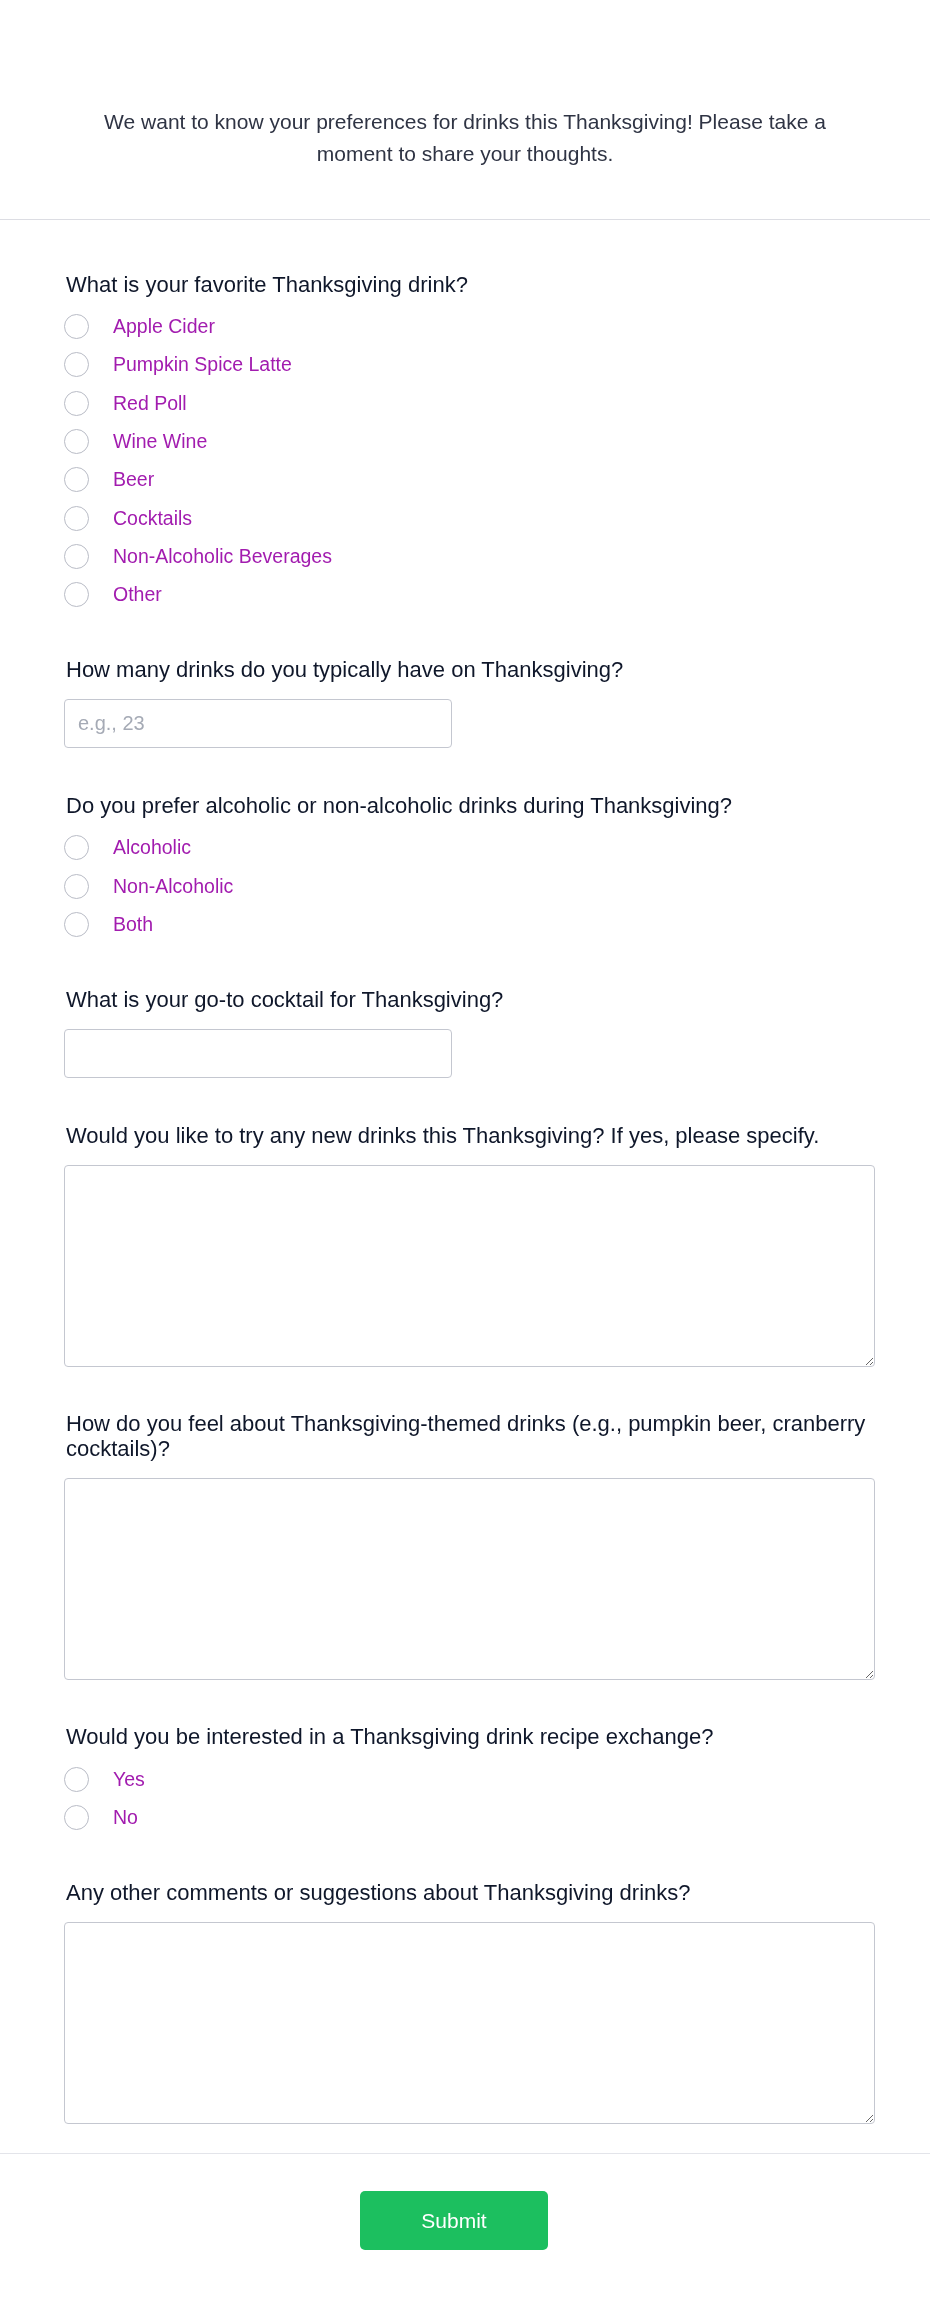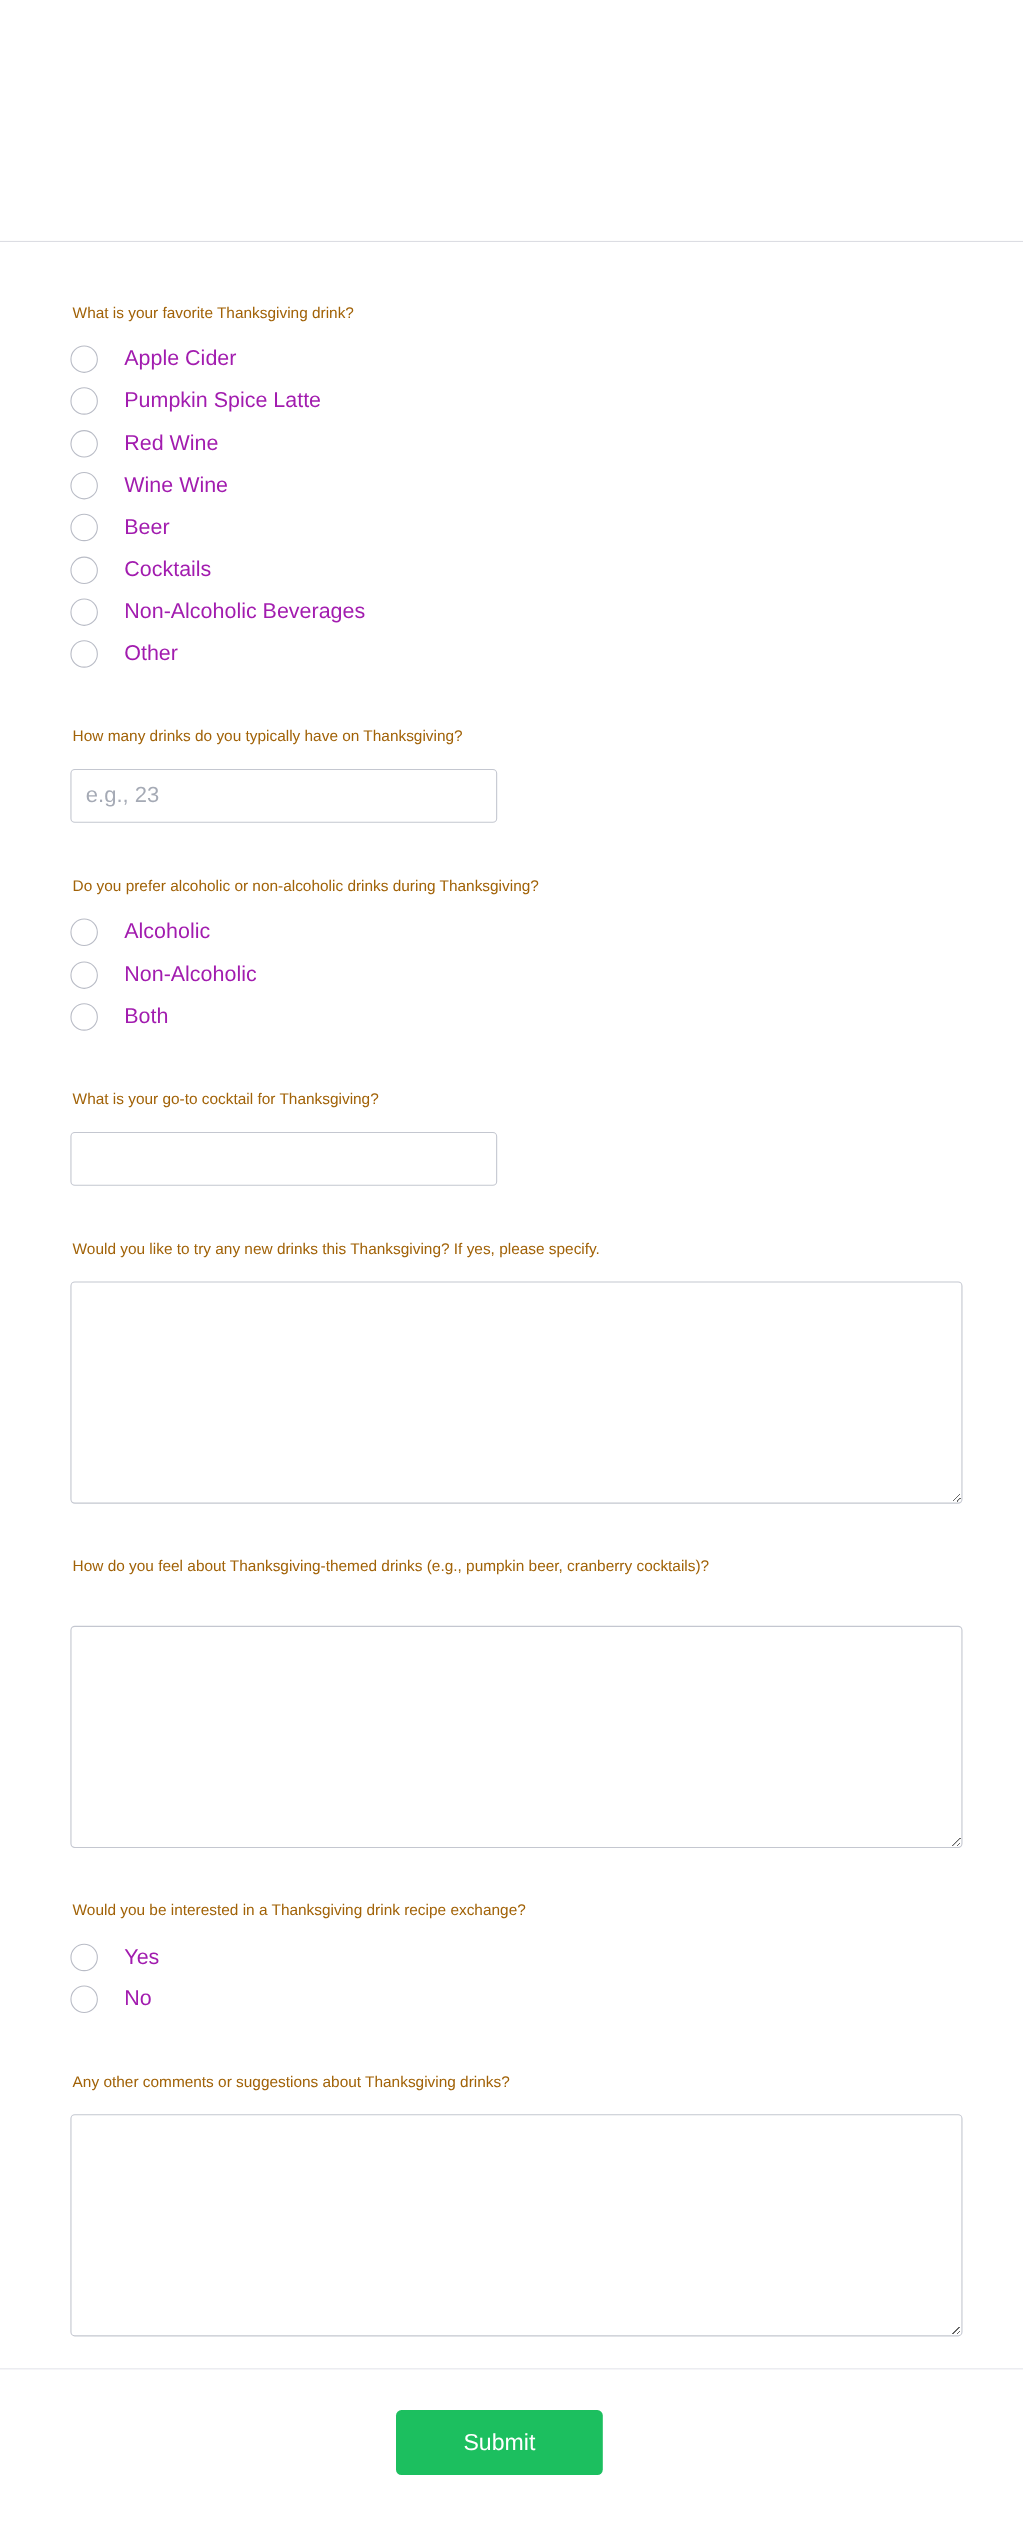--- a/index.html
+++ b/index.html
@@ -1,48 +1,49 @@
 <!DOCTYPE html>
 <html><head>
 <meta charset="utf-8">
 <style>
   * { box-sizing: border-box; margin: 0; padding: 0; }
   html, body { width: 930px; height: 2300px; background: #ffffff; overflow: hidden; }
   body { font-family: "Liberation Sans", "DejaVu Sans", sans-serif; color: #2d3344; position: relative; }
   .header { position: absolute; left: 0; top: 0; width: 930px; height: 220px; border-bottom: 1.5px solid #dcdde3; text-align: center; }
   .title { position: absolute; left: 0; right: 0; top: 52px; font-size: 42px; font-weight: bold; color: #2b3242; letter-spacing: -0.3px; }
   .subtitle { position: absolute; left: 90px; right: 90px; top: 106px; font-size: 21px; line-height: 32px; color: #2f3444; }
-  .q { position: absolute; left: 66px; width: 800px; font-size: 14px; line-height: 25px; color: #a16207; }
+  .q { position: absolute; left: 66px; width: 800px; font-size: 22px; line-height: 25px; color: #0f172a; }
   .opt { position: absolute; left: 64px; height: 26px; display: flex; align-items: center; }
   .radio { width: 25px; height: 25px; border: 1.5px solid #b9bcc6; border-radius: 50%; background: #fff; flex: none; }
   .opt-label { margin-left: 24px; font-size: 19.5px; color: #a21caf; }
   .input { position: absolute; left: 64px; width: 388px; height: 49px; border: 1.5px solid #c4c7d0; border-radius: 4px; background: #fff; font-size: 20px; padding: 0 13px; color: #2a3040; font-family: "Liberation Sans", sans-serif; }
   .input::placeholder { color: #a5aab5; }
   .ta { position: absolute; left: 64px; width: 811px; height: 202px; border: 1.5px solid #c4c7d0; border-radius: 4px; background: #fff; resize: vertical; font-family: "Liberation Sans", sans-serif; font-size: 18px; padding: 10px; }
   .footer-line { position: absolute; left: 0; top: 2153px; width: 930px; border-top: 1.5px solid #e3e4ea; }
   .submit { position: absolute; left: 360px; top: 2191px; width: 188px; height: 59px; background: #1cbf5f; border: none; border-radius: 5px; color: #fff; font-size: 21px; font-family: "Liberation Sans", sans-serif; cursor: pointer; }
 </style>
 </head>
 <body>
 
 <div class="header">
+  <p class="subtitle">We want to know your preferences for drinks this Thanksgiving! Please take a moment to share your thoughts.</p>
 </div>
 
 <div class="q" style="top:272px">What is your favorite Thanksgiving drink?</div>
 <label class="opt" style="top:313px">
     <span class="radio"></span>
     <span class="opt-label">Apple Cider</span>
   </label>
 <label class="opt" style="top:351px">
     <span class="radio"></span>
     <span class="opt-label">Pumpkin Spice Latte</span>
   </label>
 <label class="opt" style="top:390px">
     <span class="radio"></span>
-    <span class="opt-label">Red Wine</span>
+    <span class="opt-label">Red Poll</span>
   </label>
 <label class="opt" style="top:428px">
     <span class="radio"></span>
     <span class="opt-label">Wine Wine</span>
   </label>
 <label class="opt" style="top:466px">
     <span class="radio"></span>
     <span class="opt-label">Beer</span>
   </label>
 <label class="opt" style="top:505px">

